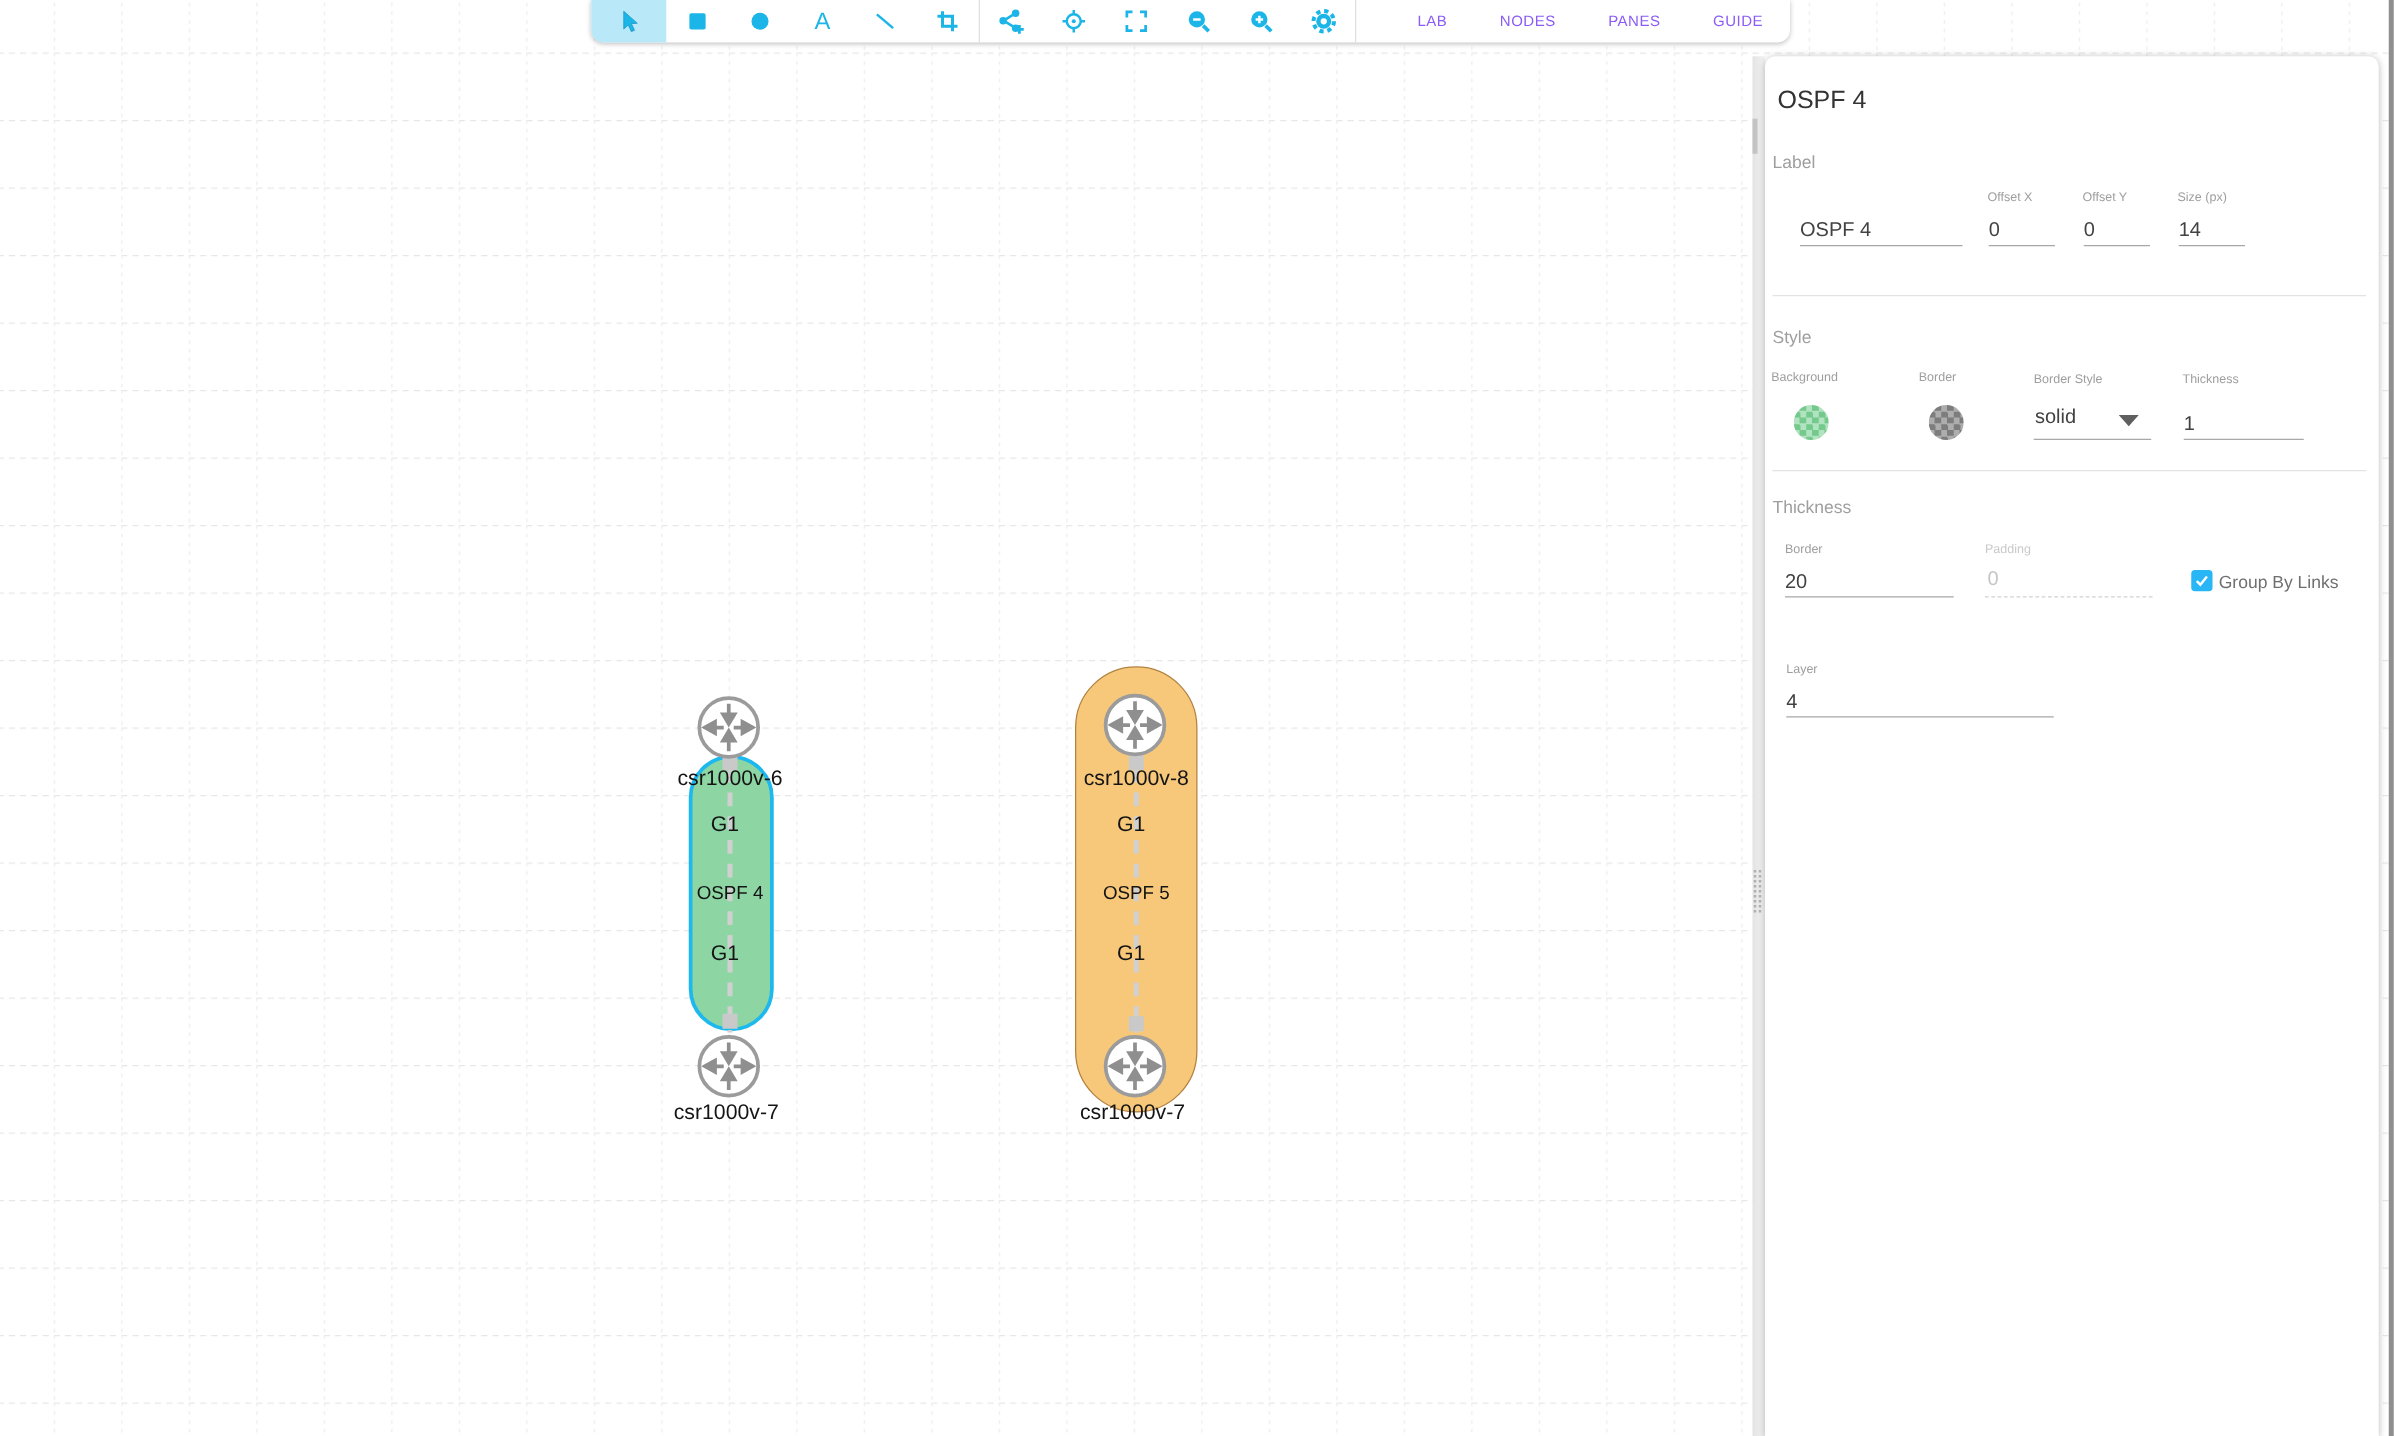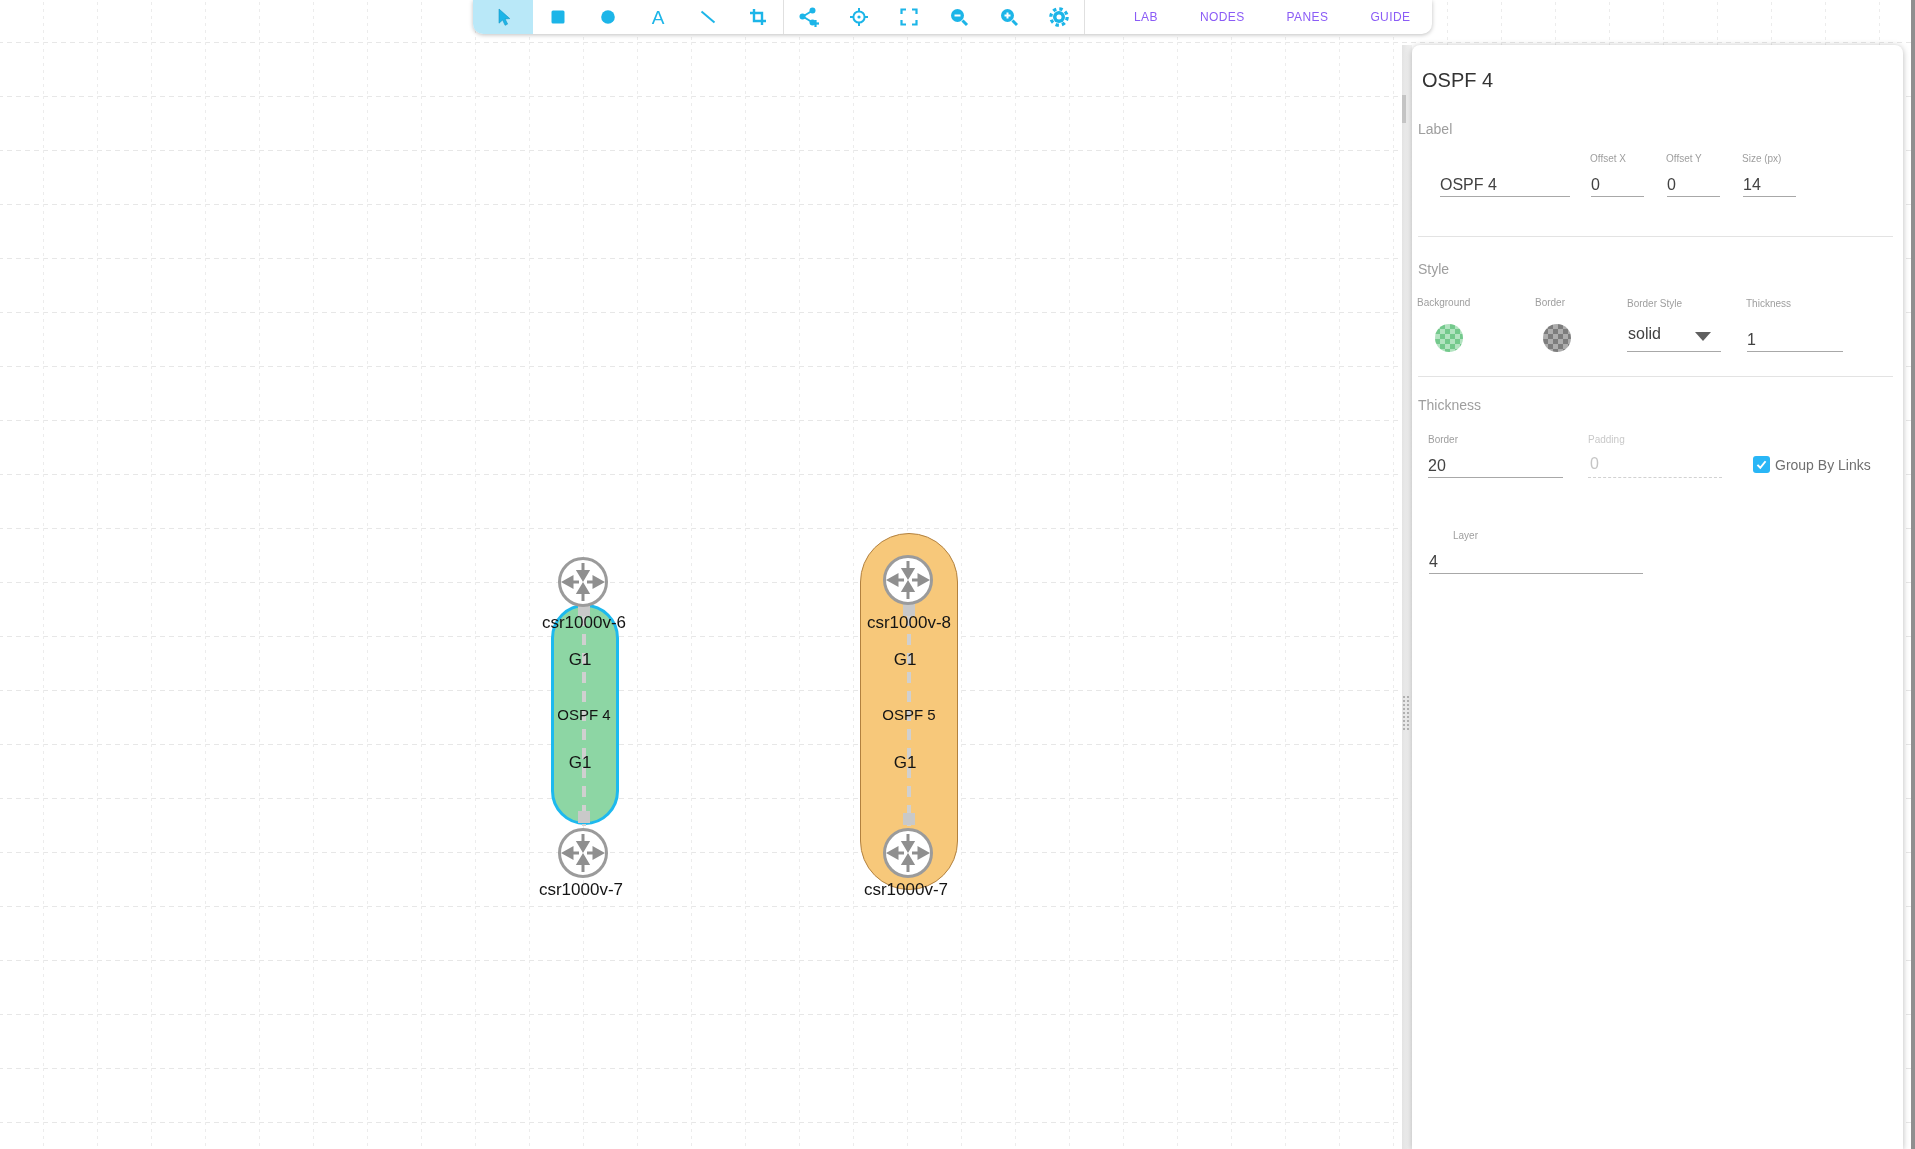--- a/index.html
+++ b/index.html
@@ -298,15 +298,15 @@
   <div class="f-value" style="left:178px; top:410px; color:#c5c5c5;">0</div>
   <div class="u-line dashed" style="left:176px; top:411px; width:134px; height:22px;"></div>
 
   <div class="checkbox" style="left:341px; top:411px;">
     <svg width="13" height="13" viewBox="0 0 16 16">
       <polyline points="3,8.5 6.5,12 13,4" fill="none" stroke="#fff" stroke-width="2.4"></polyline>
     </svg>
   </div>
   <div class="cb-label" style="left:363px; top:412px;">Group By Links</div>
 
-  <div class="f-label" style="left:17px; top:485px;margin-left:24px;">Layer</div>
+  <div class="f-label" style="left:17px; top:485px;">Layer</div>
   <input class="f-input" style="left: 17px; top: 506px; width: 214px;" value="4">
 </div>
 
 </body></html>

